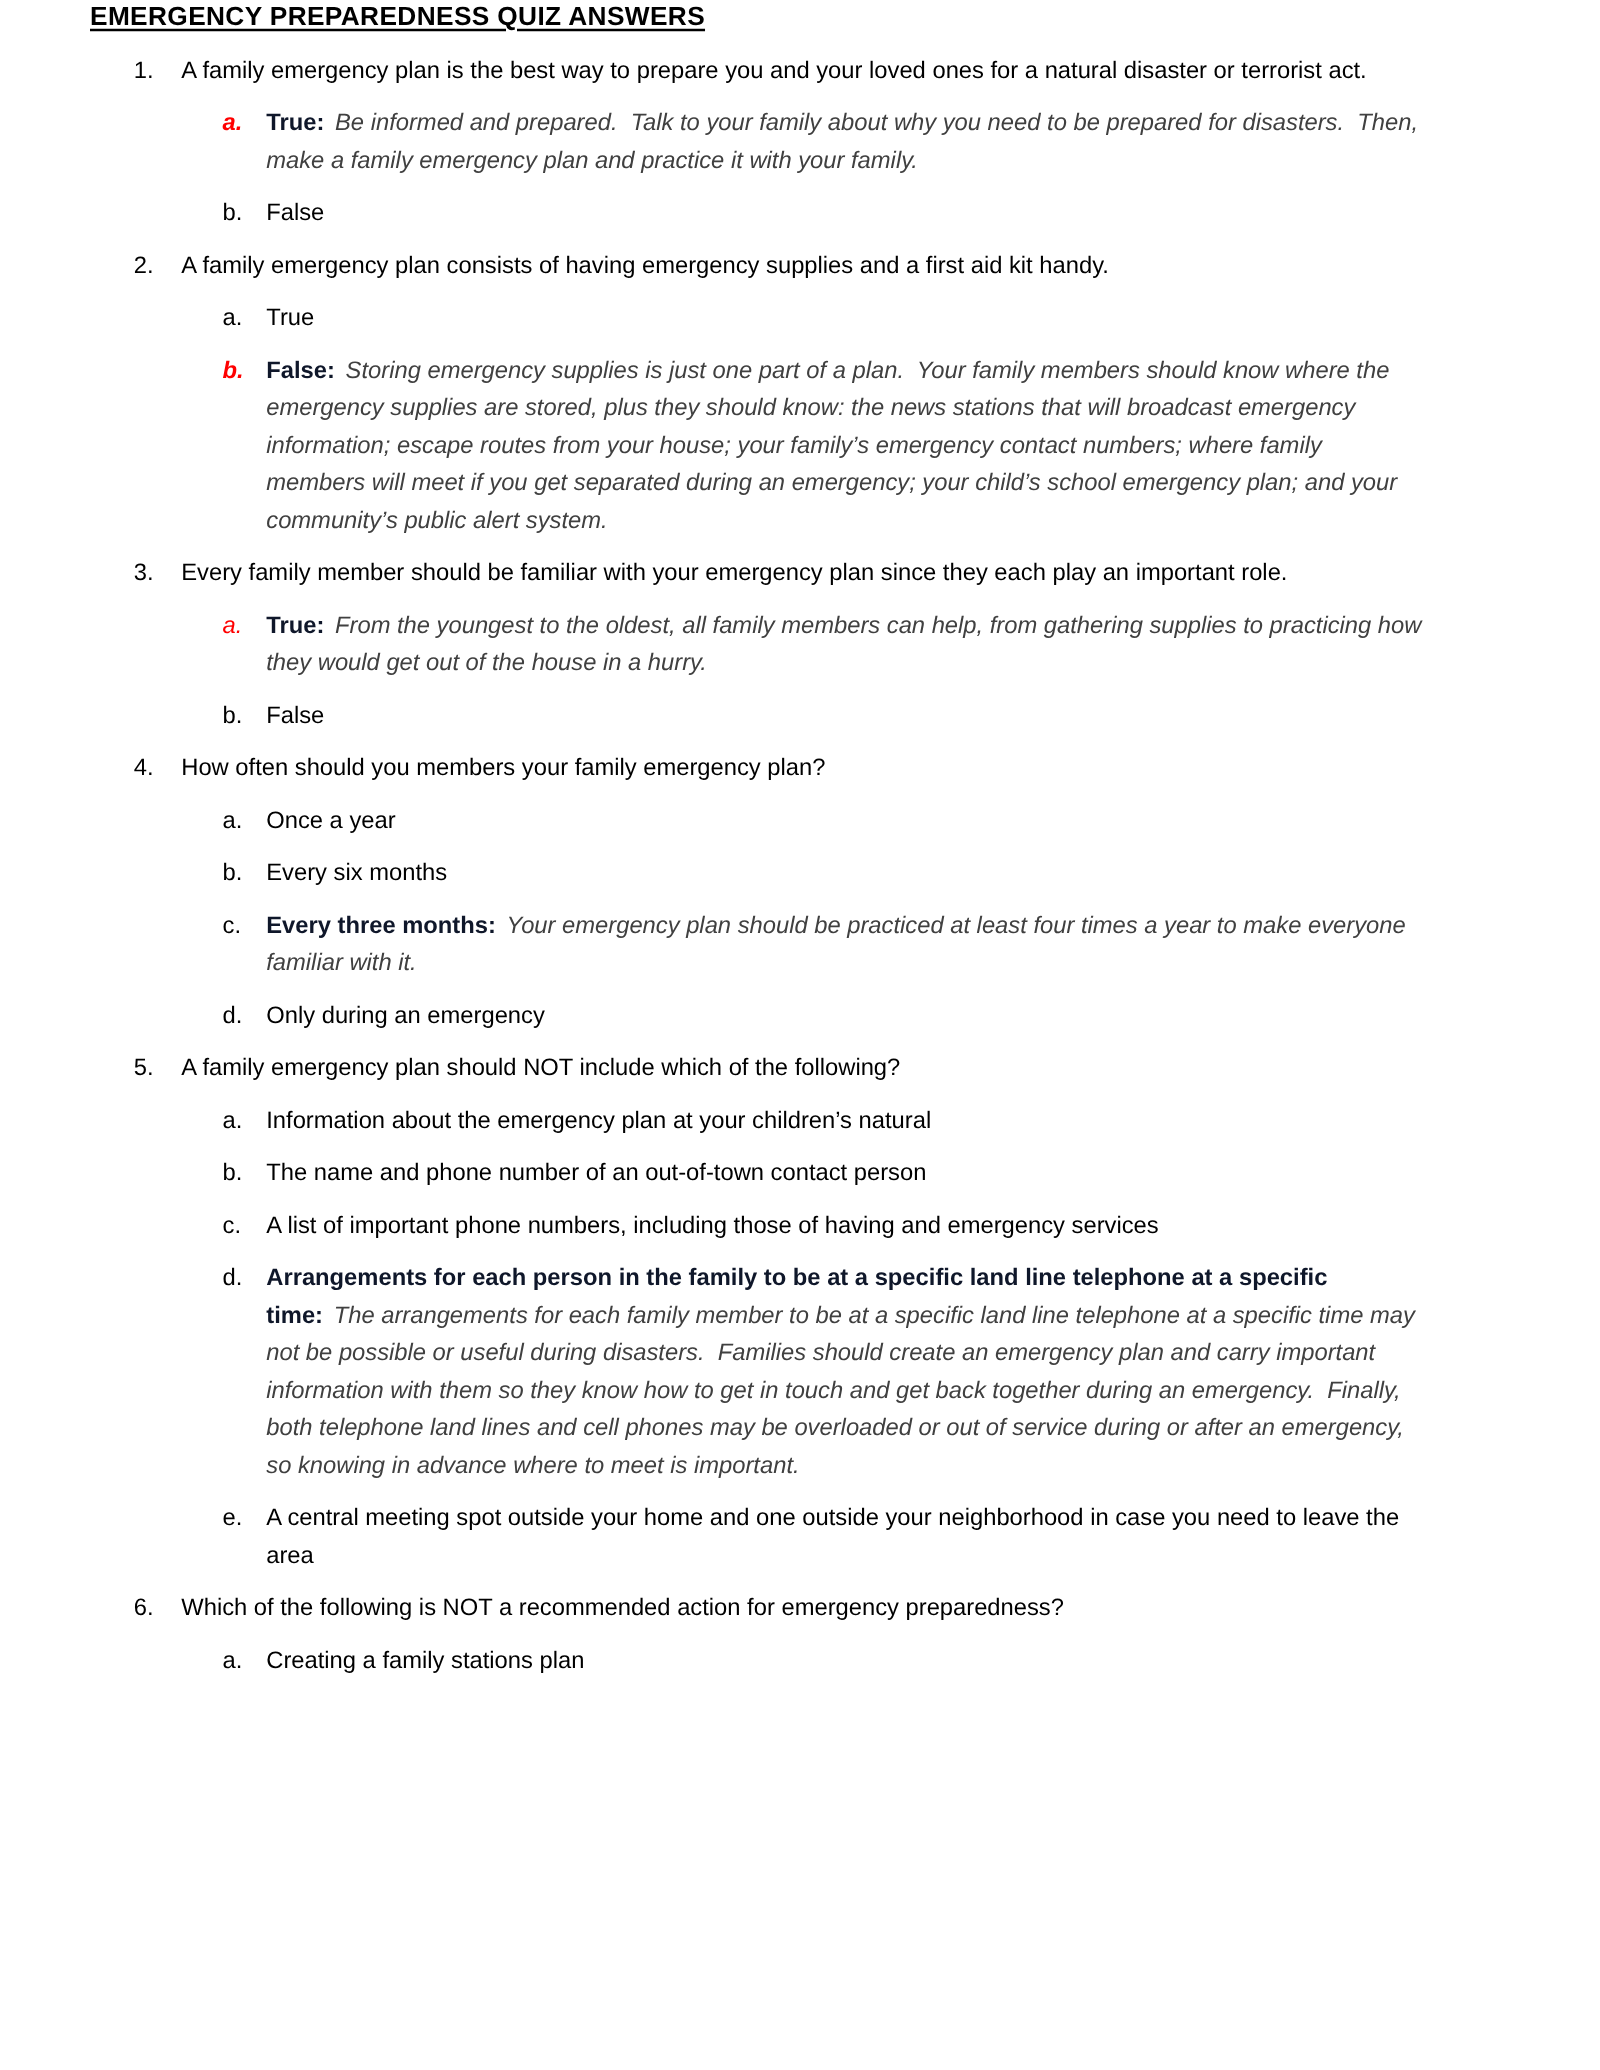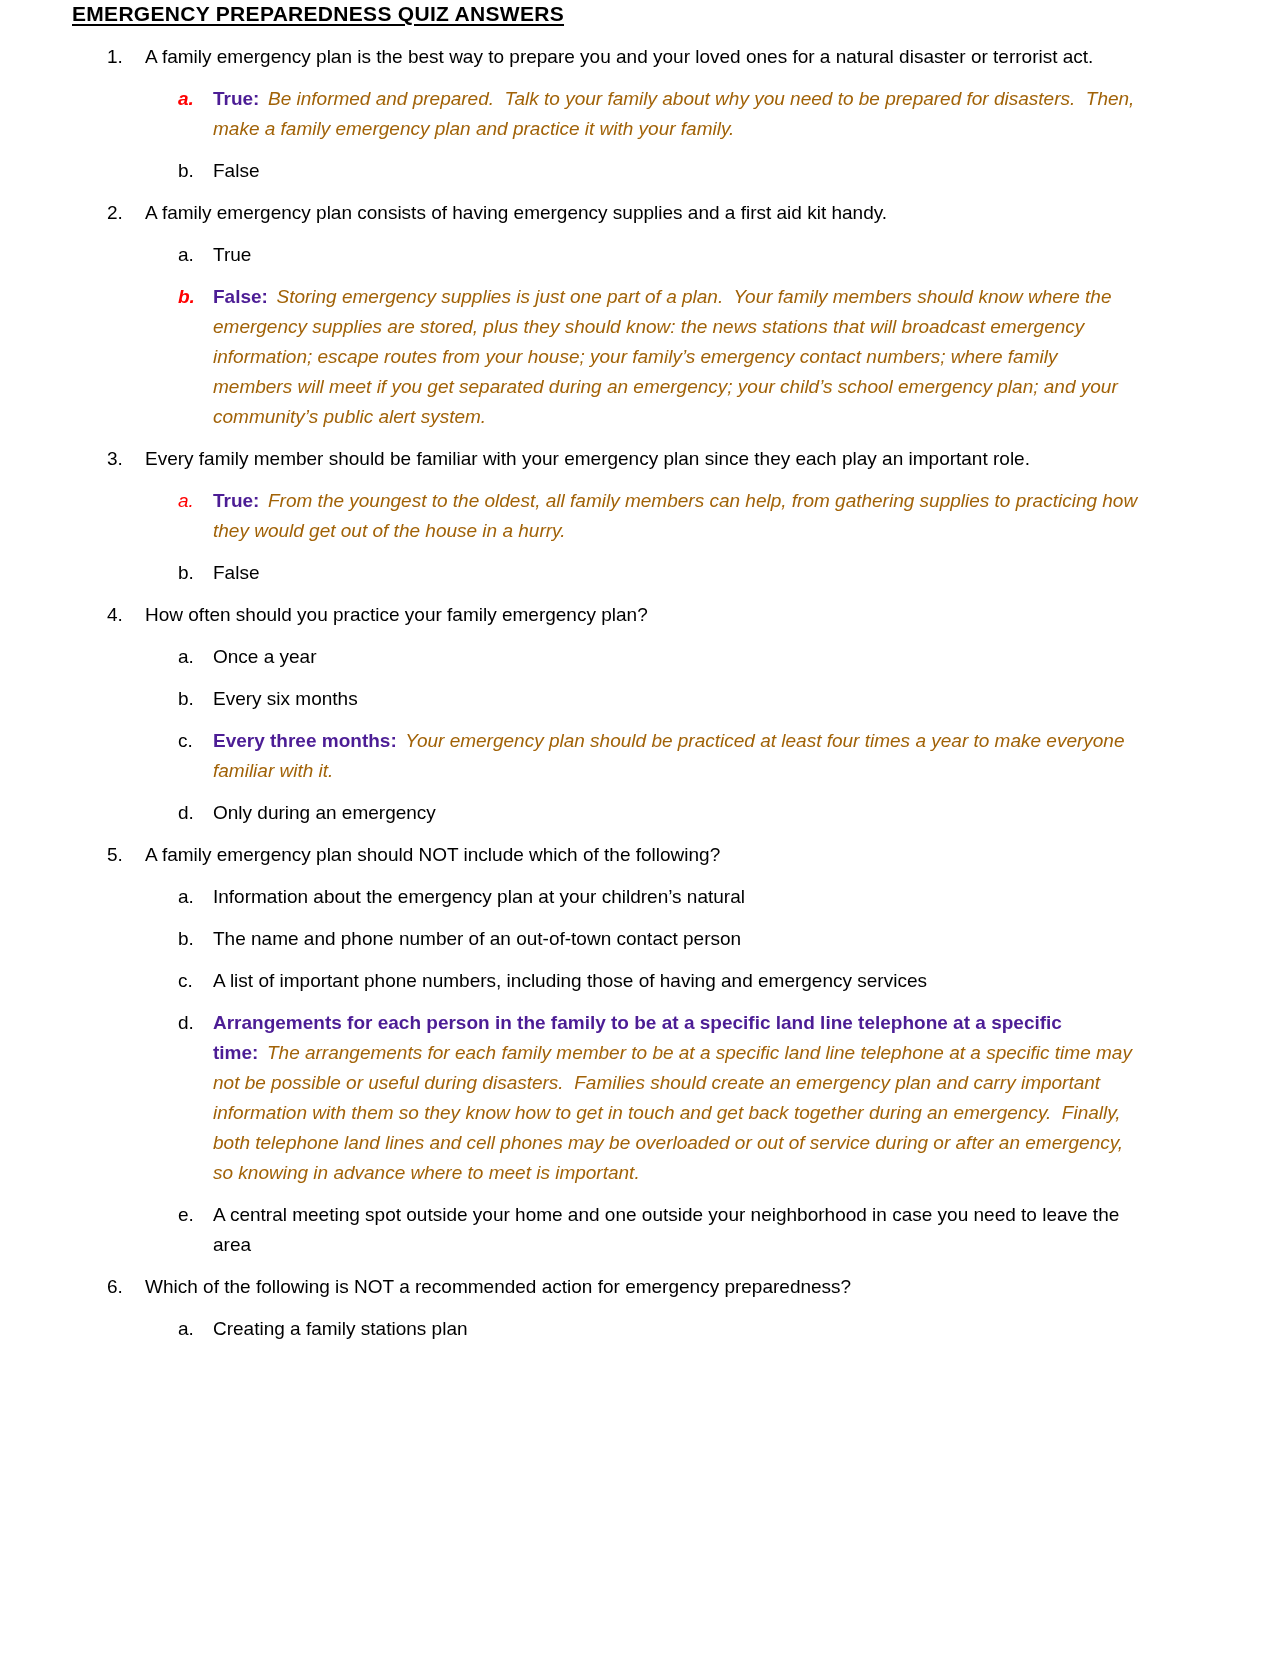--- a/index.html
+++ b/index.html
@@ -59,26 +59,26 @@
   .red-bold-italic {
     color: #ff0000;
     font-weight: bold;
     font-style: italic;
   }
   .red-italic {
     color: #ff0000;
     font-style: italic;
   }
   .opt-label {
-    color: #4c1d95;
+    color: #0f172a;
     font-weight: bold;
     margin-right: 0.45em;
   }
   .opt-expl {
-    color: #a16207;
+    color: #404040;
     font-style: italic;
     text-align: center;
   }
 </style>
 </head>
 <body>
 
 <div class="page">
   <h1 class="title">EMERGENCY PREPAREDNESS QUIZ ANSWERS</h1>
   <div id="questions">
@@ -132,21 +132,21 @@
   <div class="opt-row">
     <span class="opt-letter">b.</span>
     <span class="opt-content"><span class="opt-text">False</span></span>
   </div>
 </div>
   </div>
 
   <div class="q-block">
     <div class="q-row">
       <span class="q-num">4.</span>
-      <span class="q-text">How often should you practice your family emergency plan?</span>
+      <span class="q-text">How often should you members your family emergency plan?</span>
     </div>
     <div class="opts">
   <div class="opt-row">
     <span class="opt-letter">a.</span>
     <span class="opt-content"><span class="opt-text">Once a year</span></span>
   </div>
 
   <div class="opt-row">
     <span class="opt-letter">b.</span>
     <span class="opt-content"><span class="opt-text">Every six months</span></span>

